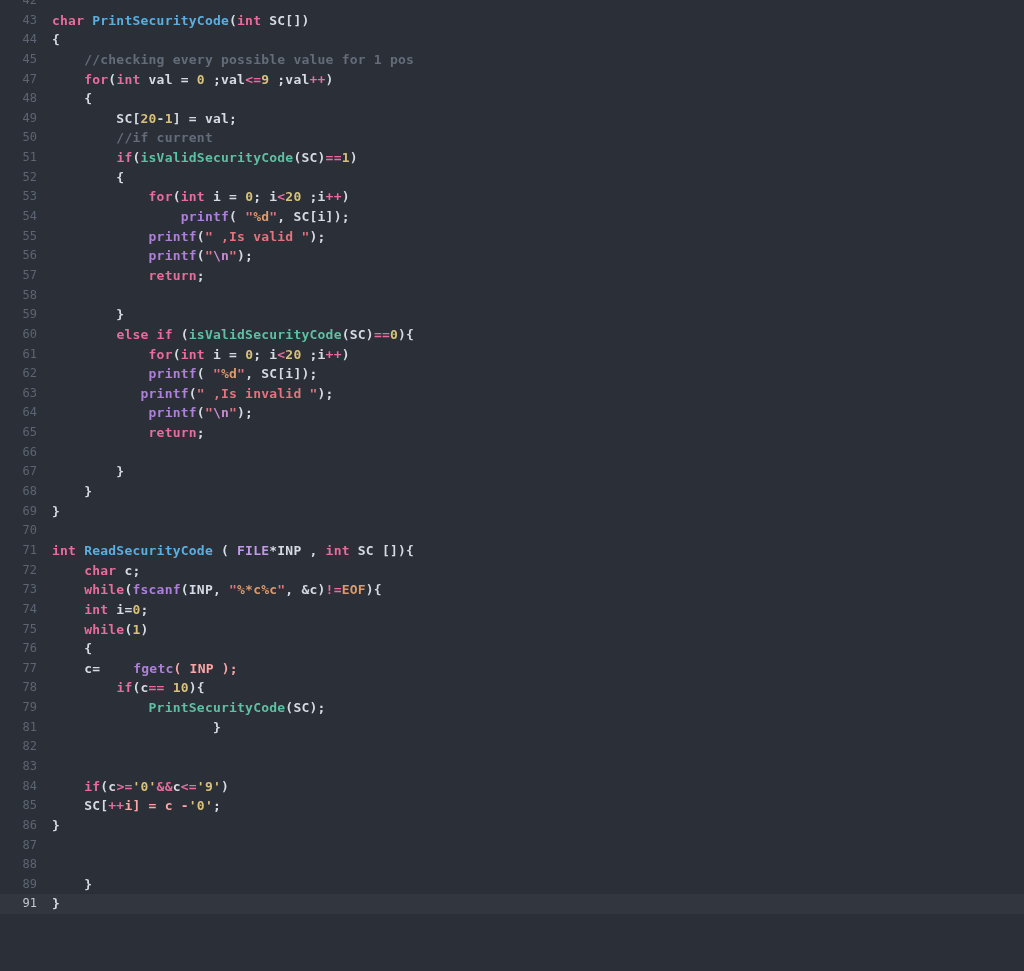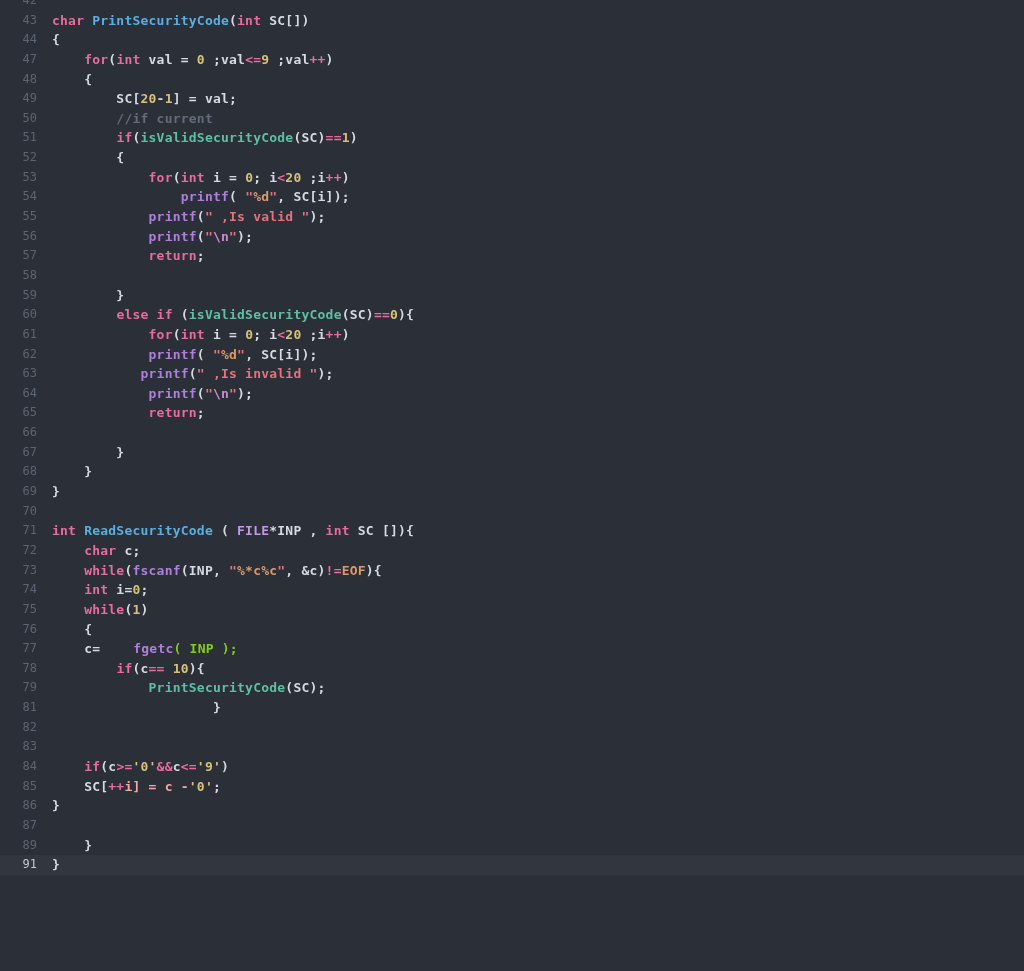--- a/index.html
+++ b/index.html
@@ -60,20 +60,24 @@
       </div>
       <div class="row">
         <span class="ln">43</span>
         <span class="code"><span style="color: rgb(232, 108, 157);">char</span><span style="color: rgb(214, 218, 226);"> </span><span style="color: rgb(91, 175, 224);">PrintSecurityCode</span><span style="color: rgb(214, 218, 226);">(</span><span style="color: rgb(232, 108, 157);">int</span><span style="color: rgb(214, 218, 226);"> SC[])</span></span>
       </div>
       <div class="row">
         <span class="ln">44</span>
         <span class="code"><span style="color: rgb(214, 218, 226);">{</span></span>
       </div>
       <div class="row">
+        <span class="ln">45</span>
+        <span class="code"><span style="color: rgb(100, 108, 122);">    //checking every possible value for 1 pos</span></span>
+      </div>
+      <div class="row">
         <span class="ln">47</span>
         <span class="code"><span style="color: rgb(214, 218, 226);">    </span><span style="color: rgb(232, 108, 157);">for</span><span style="color: rgb(214, 218, 226);">(</span><span style="color: rgb(232, 108, 157);">int</span><span style="color: rgb(214, 218, 226);"> val = </span><span style="color: rgb(216, 193, 121);">0</span><span style="color: rgb(214, 218, 226);"> ;val</span><span style="color: rgb(232, 108, 157);">&lt;=</span><span style="color: rgb(216, 193, 121);">9</span><span style="color: rgb(214, 218, 226);"> ;val</span><span style="color: rgb(232, 108, 157);">++</span><span style="color: rgb(214, 218, 226);">)</span></span>
       </div>
       <div class="row">
         <span class="ln">48</span>
         <span class="code"><span style="color: rgb(214, 218, 226);">    {</span></span>
       </div>
       <div class="row">
         <span class="ln">49</span>
         <span class="code"><span style="color: rgb(214, 218, 226);">        SC[</span><span style="color: rgb(216, 193, 121);">20</span><span style="color: rgb(214, 218, 226);">-</span><span style="color: rgb(216, 193, 121);">1</span><span style="color: rgb(214, 218, 226);">] = val;</span></span>
@@ -181,21 +185,21 @@
       <div class="row">
         <span class="ln">75</span>
         <span class="code"><span style="color: rgb(214, 218, 226);">    </span><span style="color: rgb(232, 108, 157);">while</span><span style="color: rgb(214, 218, 226);">(</span><span style="color: rgb(216, 193, 121);">1</span><span style="color: rgb(214, 218, 226);">)</span></span>
       </div>
       <div class="row">
         <span class="ln">76</span>
         <span class="code"><span style="color: rgb(214, 218, 226);">    {</span></span>
       </div>
       <div class="row">
         <span class="ln">77</span>
-        <span class="code"><span style="color: rgb(214, 218, 226);">    c=</span><span style="color: rgb(174, 128, 218); margin-left: 33px;">fgetc</span><span style="color: #84cc16;">( INP );</span></span>
+        <span class="code"><span style="color: rgb(214, 218, 226);">    c=</span><span style="color: rgb(174, 128, 218); margin-left: 33px;">fgetc</span><span style="color: #fca5a5;">( INP );</span></span>
       </div>
       <div class="row">
         <span class="ln">78</span>
         <span class="code"><span style="color: rgb(214, 218, 226);">        </span><span style="color: rgb(232, 108, 157);">if</span><span style="color: rgb(214, 218, 226);">(c</span><span style="color: rgb(232, 108, 157);">==</span><span style="color: rgb(214, 218, 226);"> </span><span style="color: rgb(216, 193, 121);">10</span><span style="color: rgb(214, 218, 226);">){</span></span>
       </div>
       <div class="row">
         <span class="ln">79</span>
         <span class="code"><span style="color: rgb(214, 218, 226);">            </span><span style="color: rgb(94, 192, 162);">PrintSecurityCode</span><span style="color: rgb(214, 218, 226);">(SC);</span></span>
       </div>
       <div class="row">
@@ -217,20 +221,24 @@
       <div class="row">
         <span class="ln">85</span>
         <span class="code"><span style="color: rgb(214, 218, 226);">    SC[</span><span style="color: rgb(232, 108, 157);">++</span><span style="color: #fca5a5;">i] = c -</span><span style="color: rgb(216, 193, 121);">'0'</span><span style="color: rgb(214, 218, 226);">;</span></span>
       </div>
       <div class="row">
         <span class="ln">86</span>
         <span class="code"><span style="color: rgb(214, 218, 226);">}</span></span>
       </div>
       <div class="row">
         <span class="ln">87</span>
+        <span class="code"></span>
+      </div>
+      <div class="row">
+        <span class="ln">88</span>
         <span class="code"></span>
       </div>
       <div class="row">
         <span class="ln">89</span>
         <span class="code"><span style="color: rgb(214, 218, 226);">    }</span></span>
       </div>
       <div class="row active">
         <span class="ln">91</span>
         <span class="code"><span style="color: rgb(214, 218, 226);">}</span></span>
       </div>

